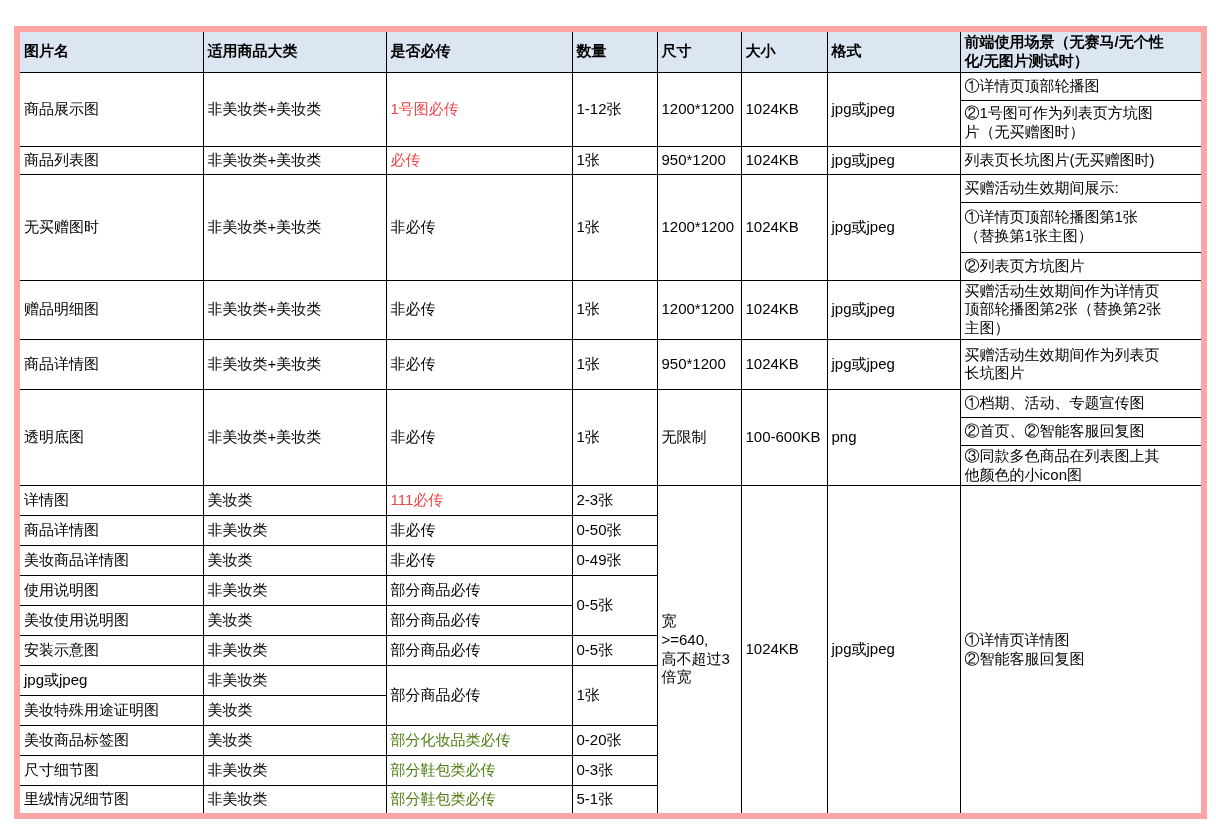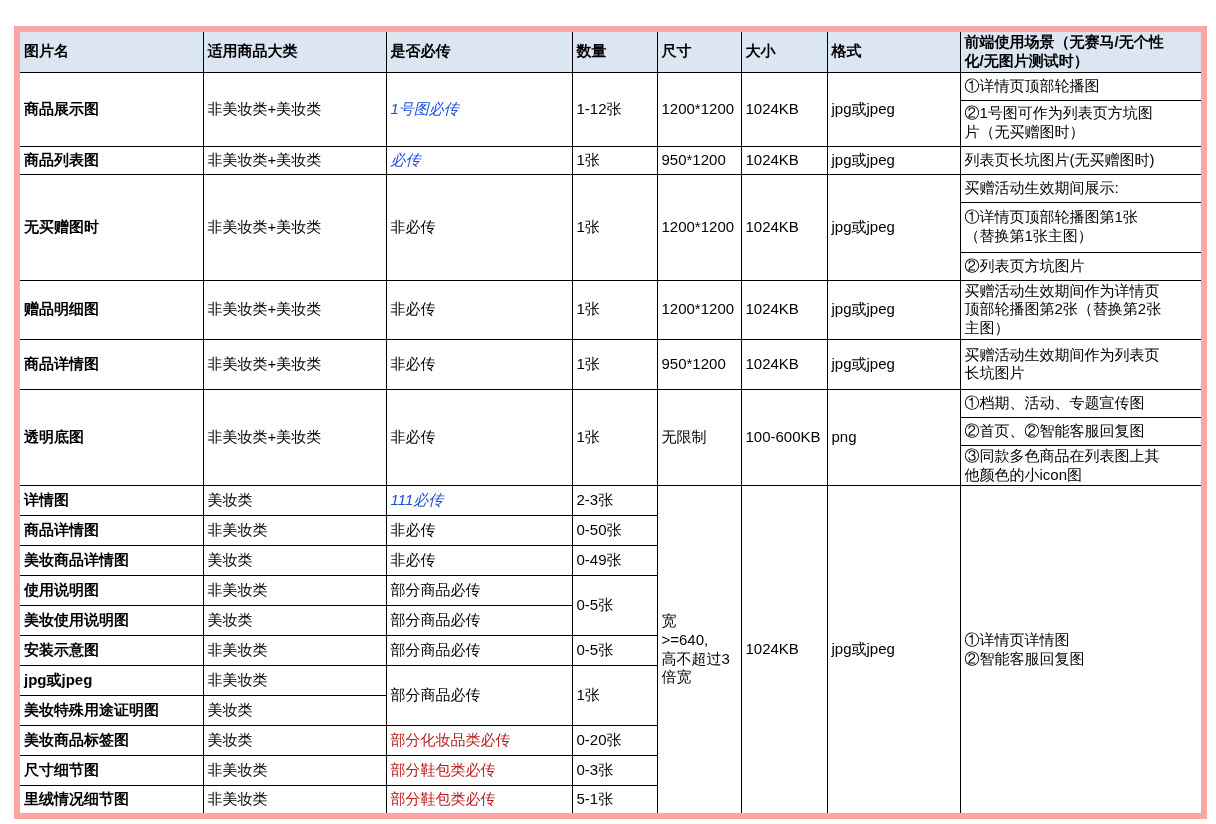--- a/index.html
+++ b/index.html
@@ -3,23 +3,23 @@
 <meta charset="utf-8">
 <style>
   html,body{margin:0;padding:0;background:#ffffff;}
   body{width:1216px;height:824px;position:relative;font-family:"Liberation Sans",sans-serif;}
   .sheet{position:absolute;left:14px;top:26px;}
   table{border-collapse:collapse;table-layout:fixed;border:6px solid #fca5a5;}
   th,td{border:1px solid #000;padding:1px 4px;font-size:15px;font-weight:normal;
         text-align:left;vertical-align:middle;line-height:1.25;color:#000;
         white-space:pre-line;overflow:hidden;}
   thead th{background:#dce6f2;font-weight:bold;}
-  td.name{font-weight:bold;}
-  td.red{color:#1d4ed8;font-style:italic;}
-  td.red2{color:#b91c1c;margin-top:7px;}
+  td.name{font-weight:normal;}
+  td.red{color:#ef4444;}
+  td.red2{color:#4d7c0f;margin-top:7px;}
 </style>
 </head>
 <body>
 
 <div class="sheet">
 <table>
   <colgroup>
     <col style="width:186px">
         <col style="width:183px">
         <col style="width:186px">

